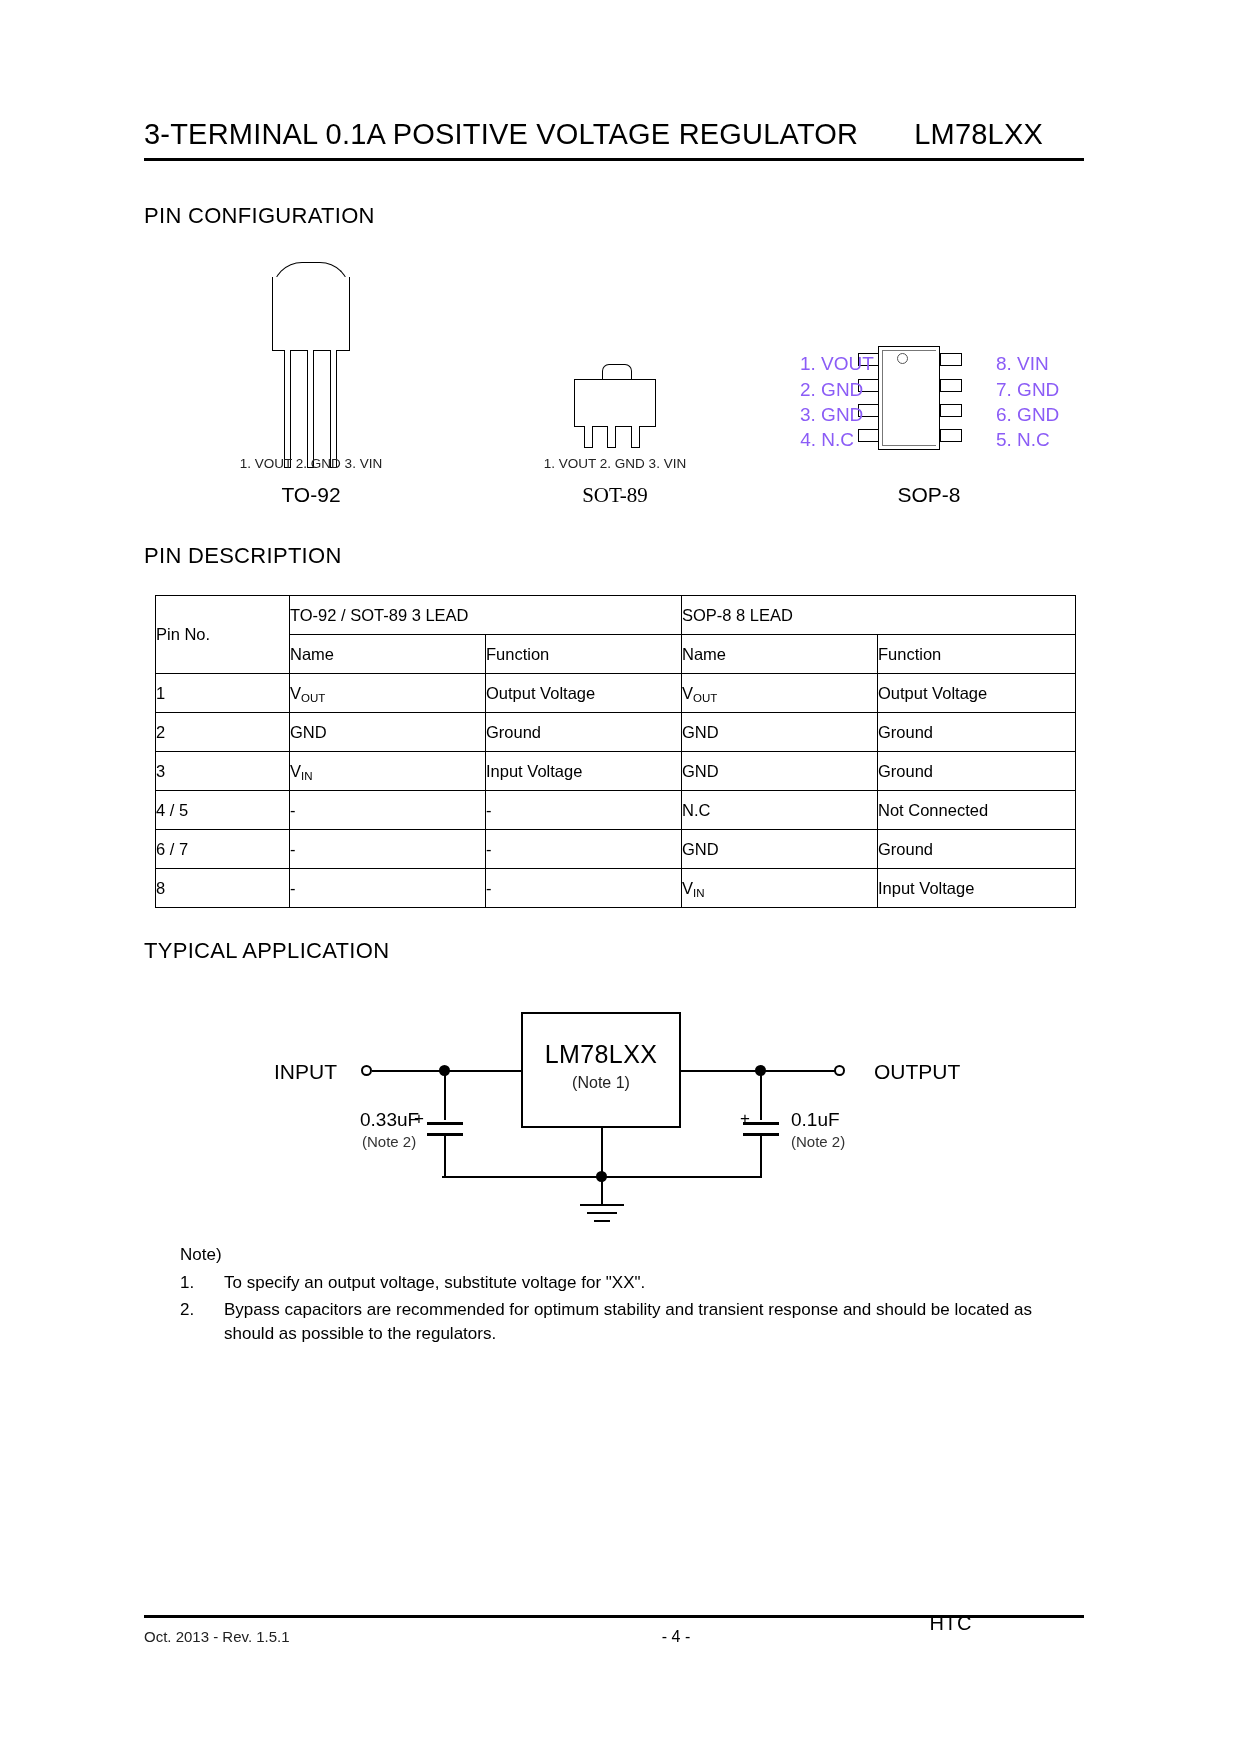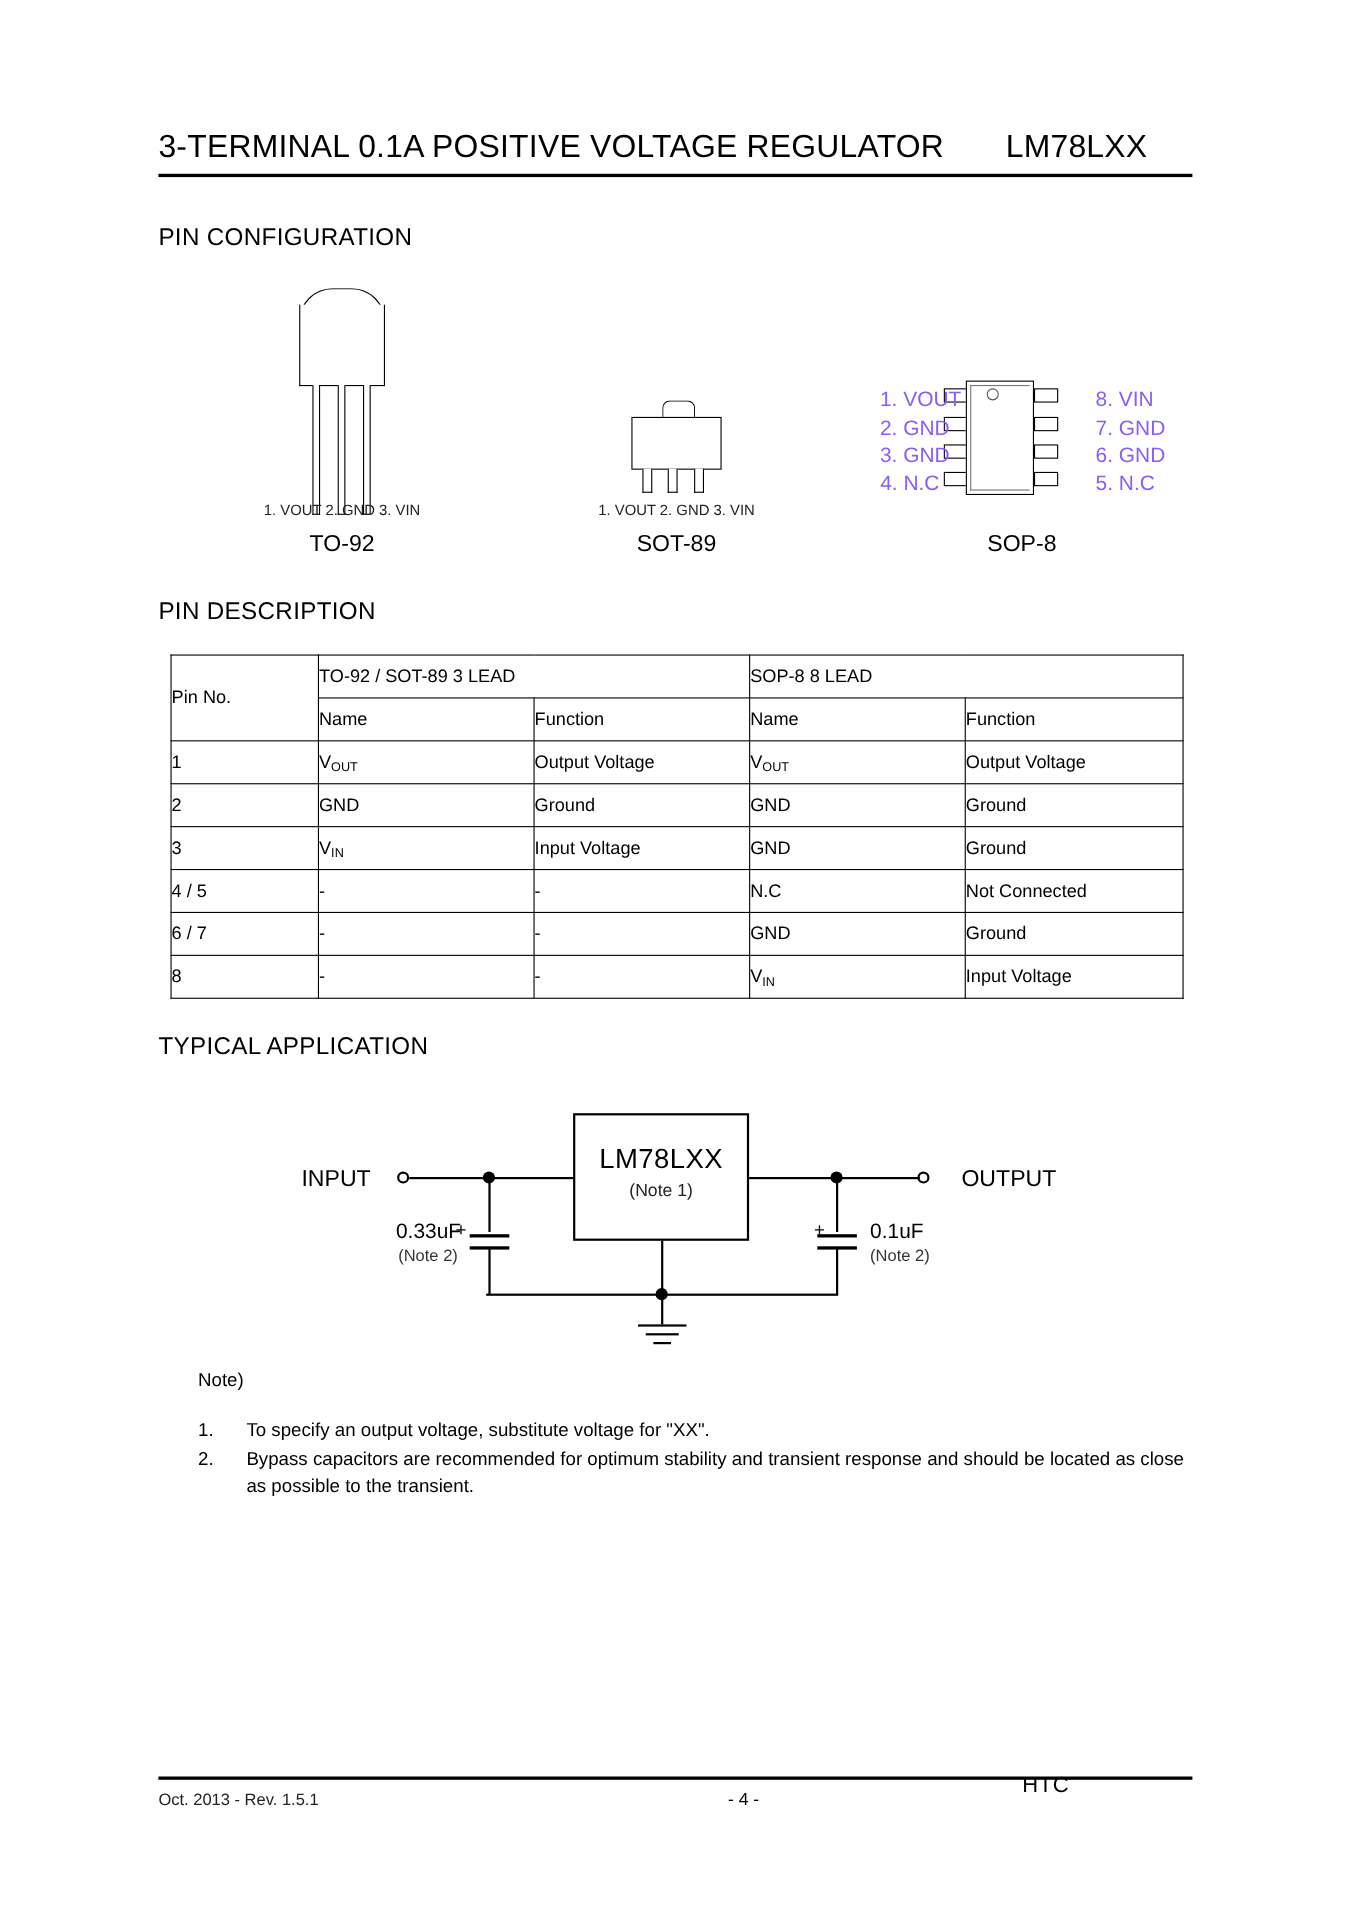--- a/index.html
+++ b/index.html
@@ -291,21 +291,21 @@
     line-height: 1;
   }
   .gnd-bar {
     position: absolute;
     height: 0;
     border-top: 2.4px solid #000;
   }
 
   
   .notes { position: absolute; left: 124px; top: 1245px; width: 900px; }
-  .notes-title { font-size: 17px; margin-bottom: 23px; }
+  .notes-title { font-size: 17px; margin-bottom: 6px; }
   .note-item {
     display: flex;
     font-size: 17px;
     line-height: 1.45;
     margin-bottom: 2px;
   }
   .note-num { width: 44px; flex: 0 0 44px; }
   .note-text { flex: 1; }
 
   
@@ -363,21 +363,21 @@
     <div class="pkg-caption" style="left:130px; top:483px; width:250px;">TO-92</div>
 
     <div>
       <div class="sot89-tab"></div>
       <div class="sot89-body"></div>
       <div class="sot89-lead s1"></div>
       <div class="sot89-lead s2"></div>
       <div class="sot89-lead s3"></div>
     </div>
     <div class="pin-legend" style="left:434px; top:456px; width:250px;">1. VOUT 2. GND 3. VIN</div>
-    <div class="pkg-caption" style="left:434px; top:483px; width:250px;">SOT-89</div>
+    <div class="pkg-caption" style="left:434px; top:483px; width:250px;font-family:Liberation Serif, serif;">SOT-89</div>
 
     <div>
       <div class="sop8-pin left p1"></div>
       <div class="sop8-pin left p2"></div>
       <div class="sop8-pin left p3"></div>
       <div class="sop8-pin left p4"></div>
       <div class="sop8-pin right p1"></div>
       <div class="sop8-pin right p2"></div>
       <div class="sop8-pin right p3"></div>
       <div class="sop8-pin right p4"></div>
@@ -512,21 +512,21 @@
   </div>
 
   <div class="notes">
     <div class="notes-title">Note)</div>
     <div class="note-item">
       <span class="note-num">1.</span>
       <span class="note-text">To specify an output voltage, substitute voltage for "XX".</span>
     </div>
     <div class="note-item">
       <span class="note-num">2.</span>
-      <span class="note-text">Bypass capacitors are recommended for optimum stability and transient response and should be located as close as possible to the transient.</span>
+      <span class="note-text">Bypass capacitors are recommended for optimum stability and transient response and should be located as should as possible to the regulators.</span>
     </div>
   </div>
 
   <div class="footer-rule"></div>
   <div class="footer-left">Oct. 2013 - Rev. 1.5.1</div>
   <div class="footer-center">- 4 -</div>
   <div class="footer-right">HTC</div>
 
 </div>
 

